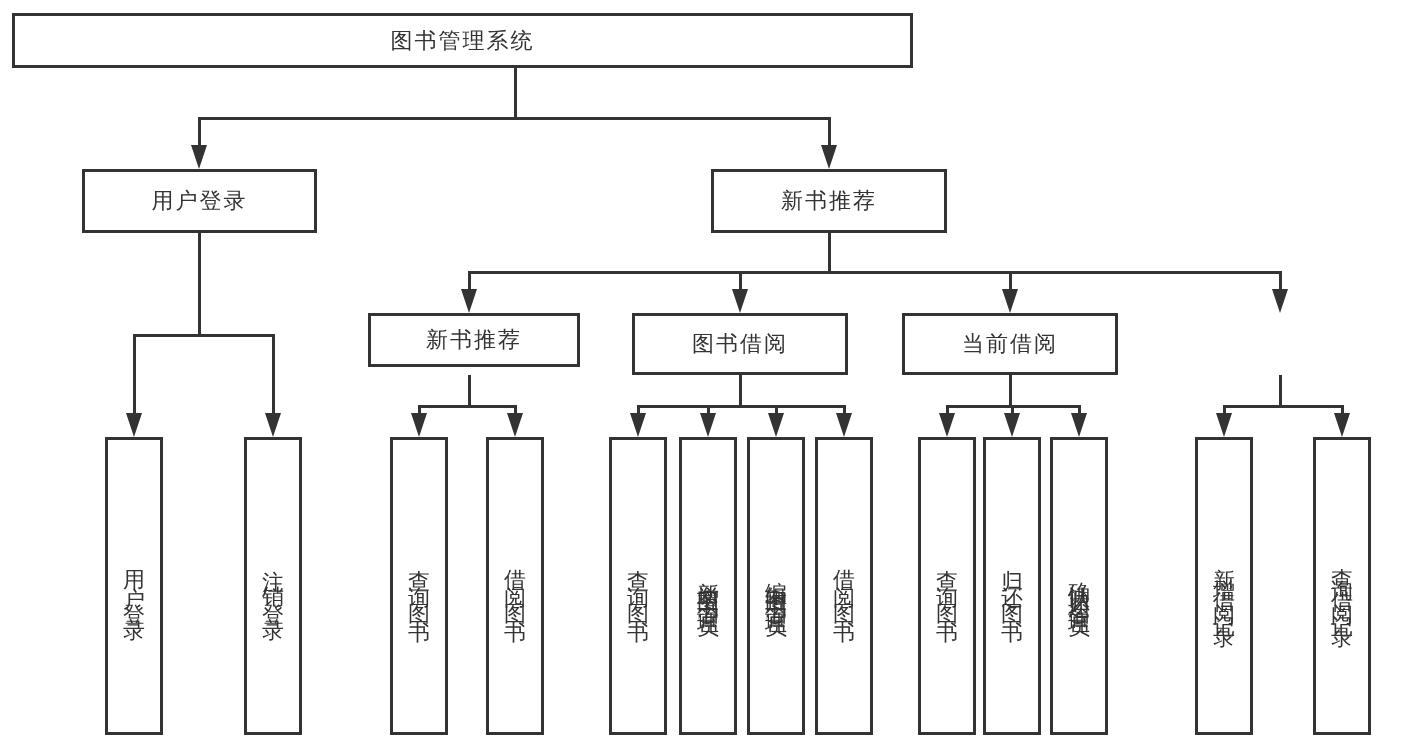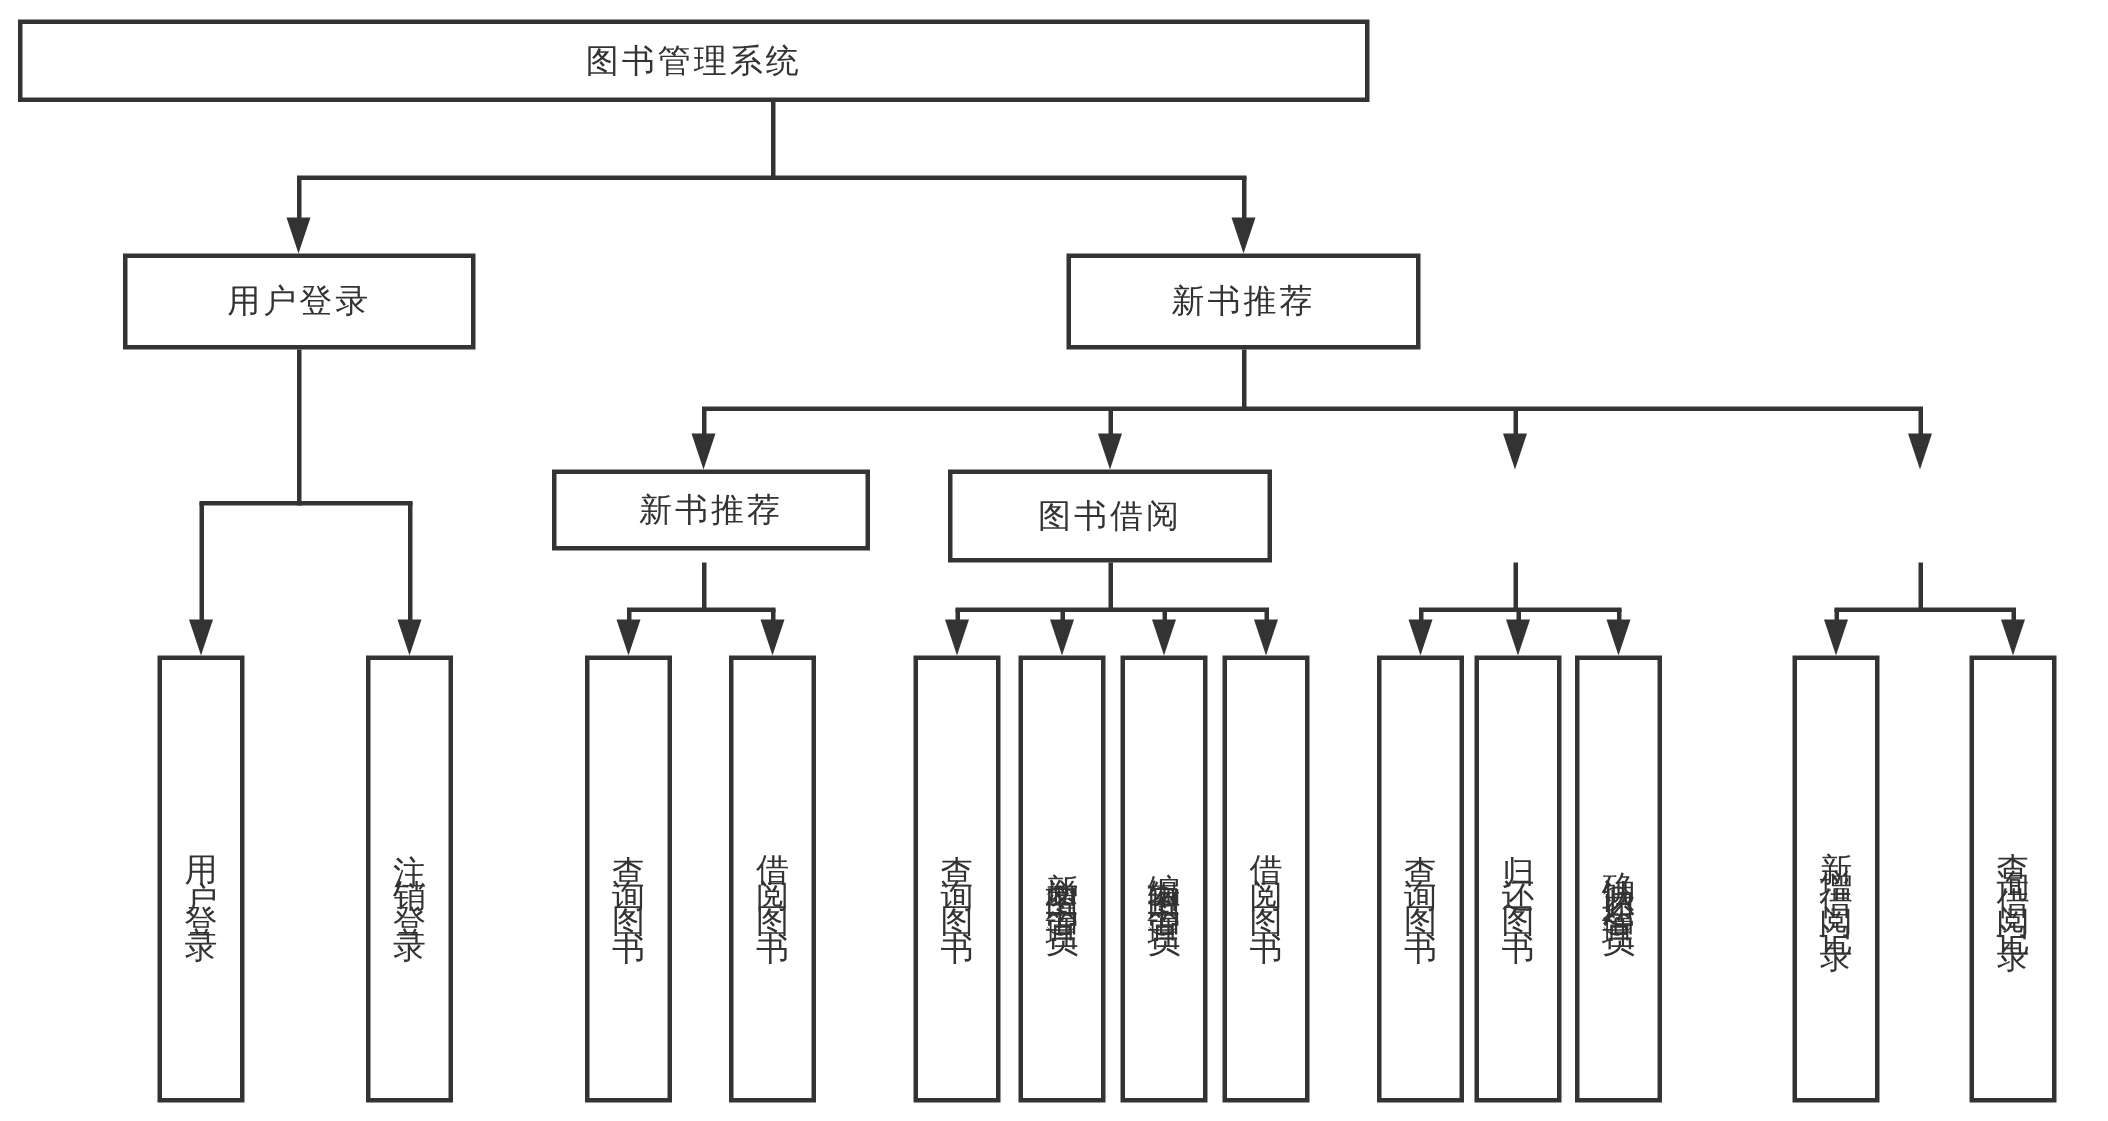--- a/index.html
+++ b/index.html
@@ -65,20 +65,23 @@
   </div>
   <div class="node" style="left:711px;top:169px;width:236px;height:64px;">
     <span>新书推荐</span>
   </div>
 
   <div class="node" style="left:368px;top:313px;width:212px;height:54px;">
     <span>新书推荐</span>
   </div>
   <div class="node" style="left:632px;top:313px;width:216px;height:62px;">
     <span>图书借阅</span>
+  </div>
+  <div class="node" style="left:902px;top:313px;width:216px;height:62px;">
+    <span>当前借阅</span>
   </div>
 
   <div class="node leaf sp-wide" style="left:105px;">
     <span>用户登录</span>
   </div>
   <div class="node leaf sp-wide" style="left:244px;">
     <span>注销登录</span>
   </div>
 
   <div class="node leaf sp-wide" style="left:390px;">

